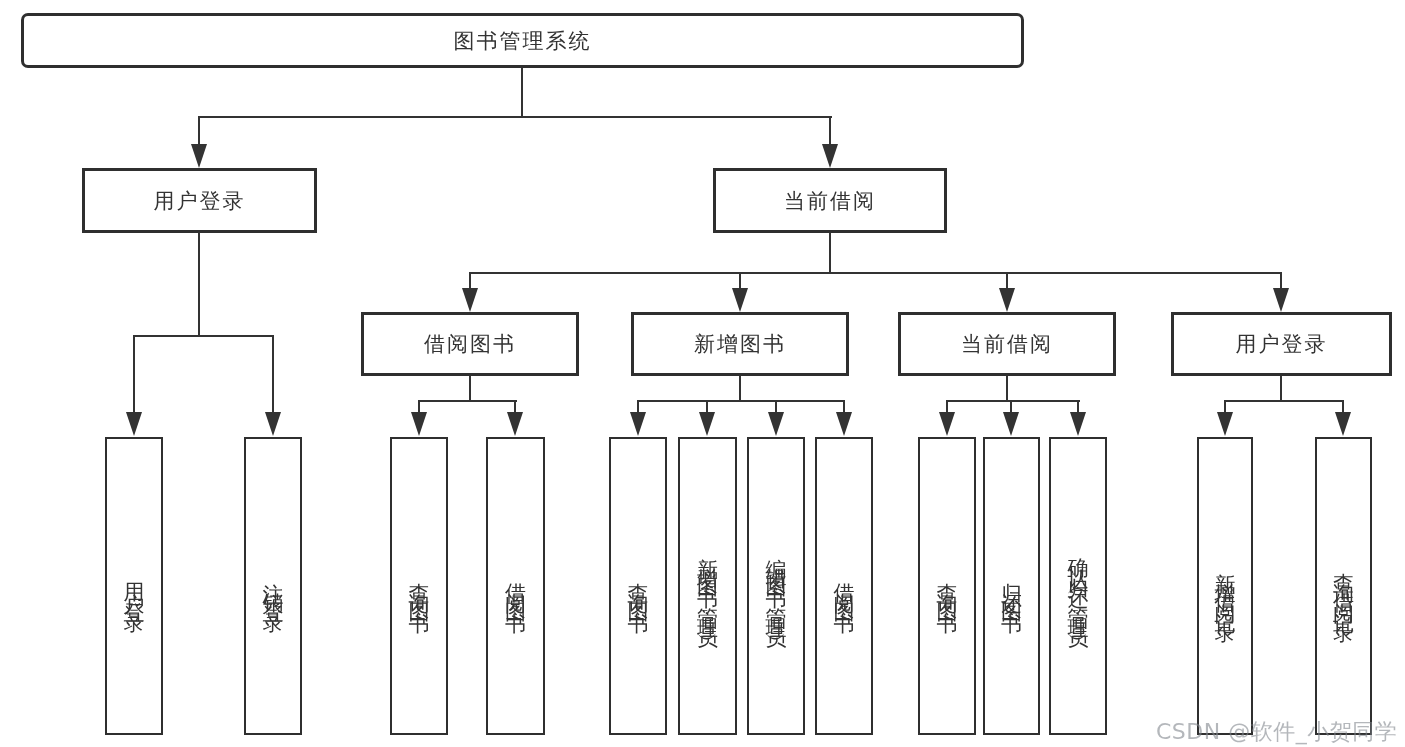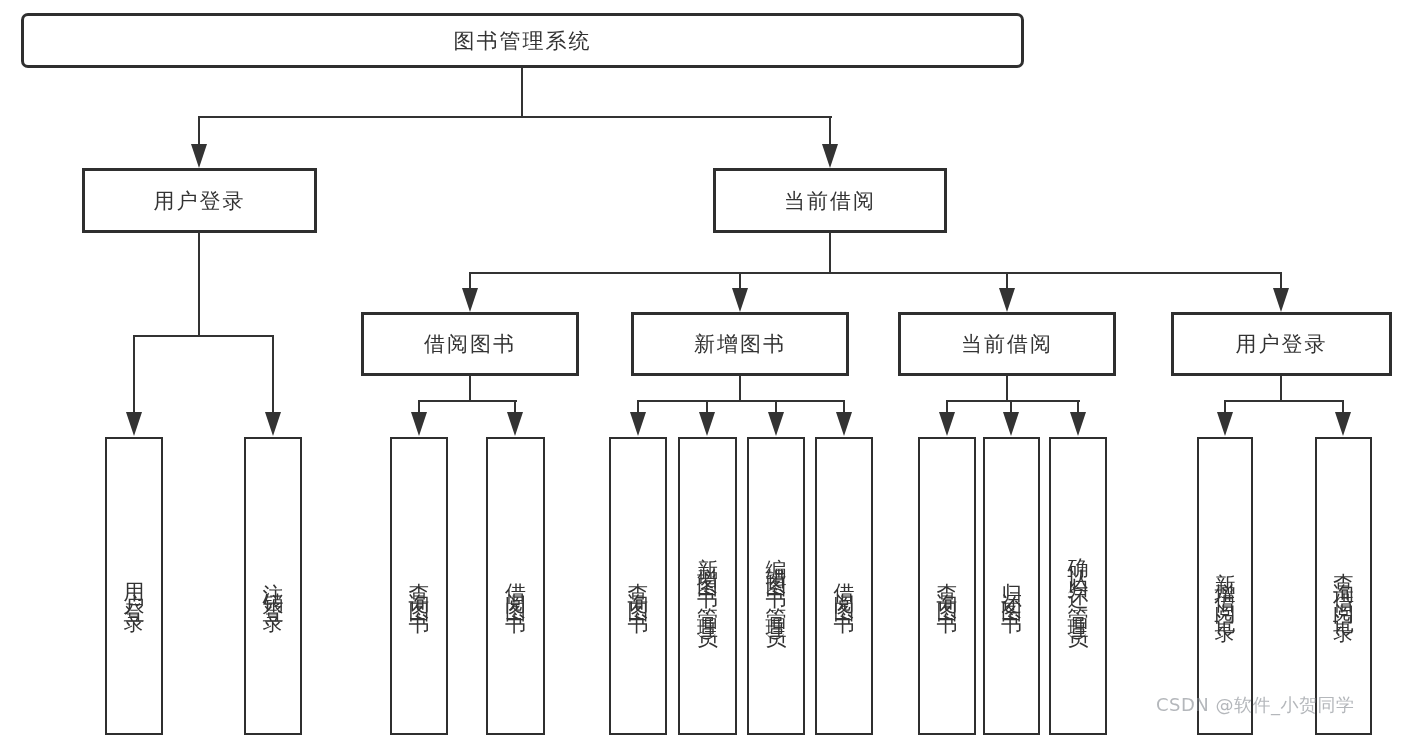--- a/index.html
+++ b/index.html
@@ -53,22 +53,22 @@
     position: absolute;
     width: 0;
     height: 0;
     border-left: 8px solid transparent;
     border-right: 8px solid transparent;
     border-top: 24px solid var(--line);
   }
   .watermark {
     position: absolute;
     left: 1156px;
-    top: 693px;
-    font-size: 18px;
+    top: 717px;
+    font-size: 22px;
     letter-spacing: 0.5px;
     color: var(--watermark);
     z-index: 5;
     white-space: nowrap;
   }
 </style>
 </head>
 <body>
 
 <div class="canvas">

